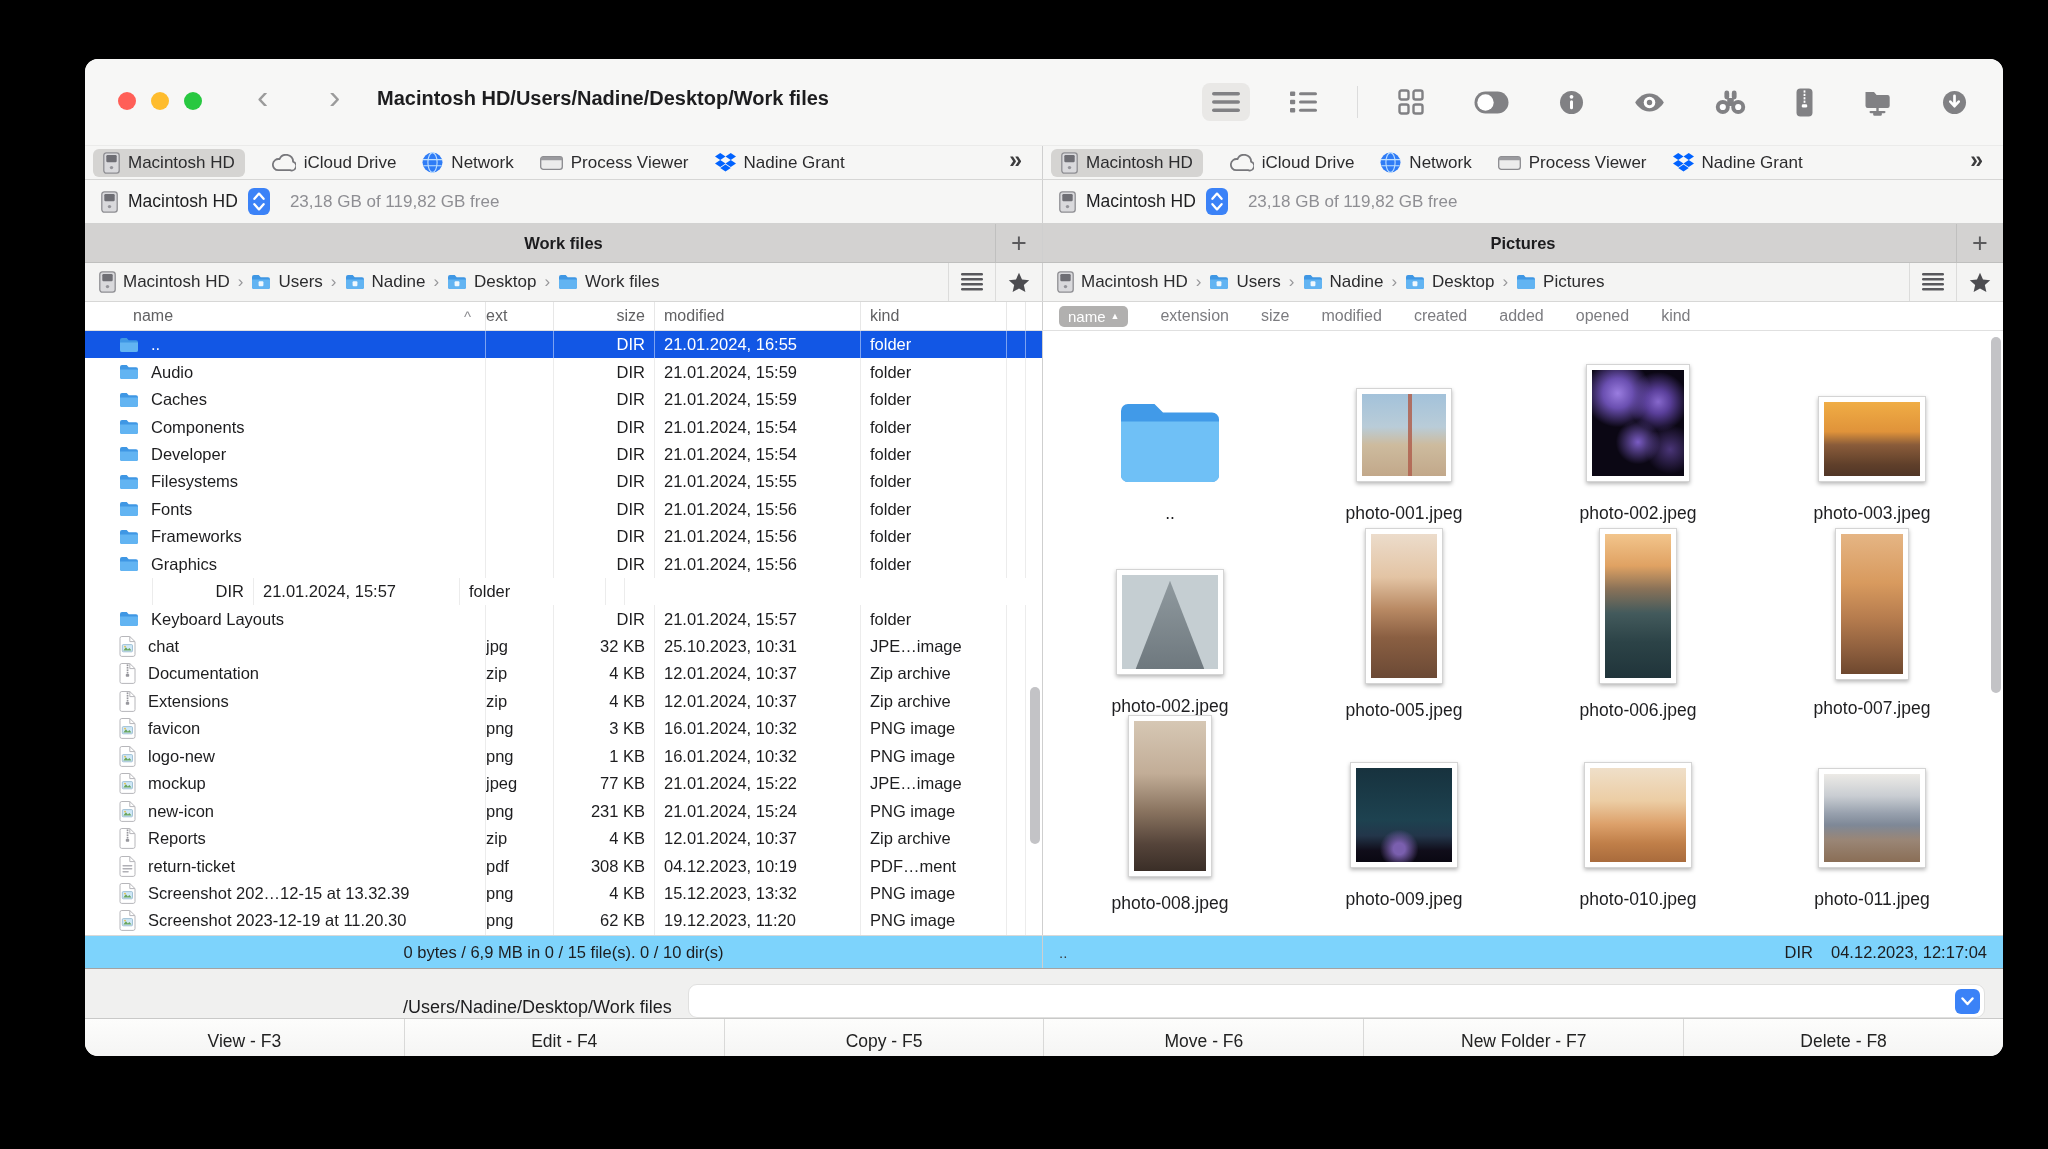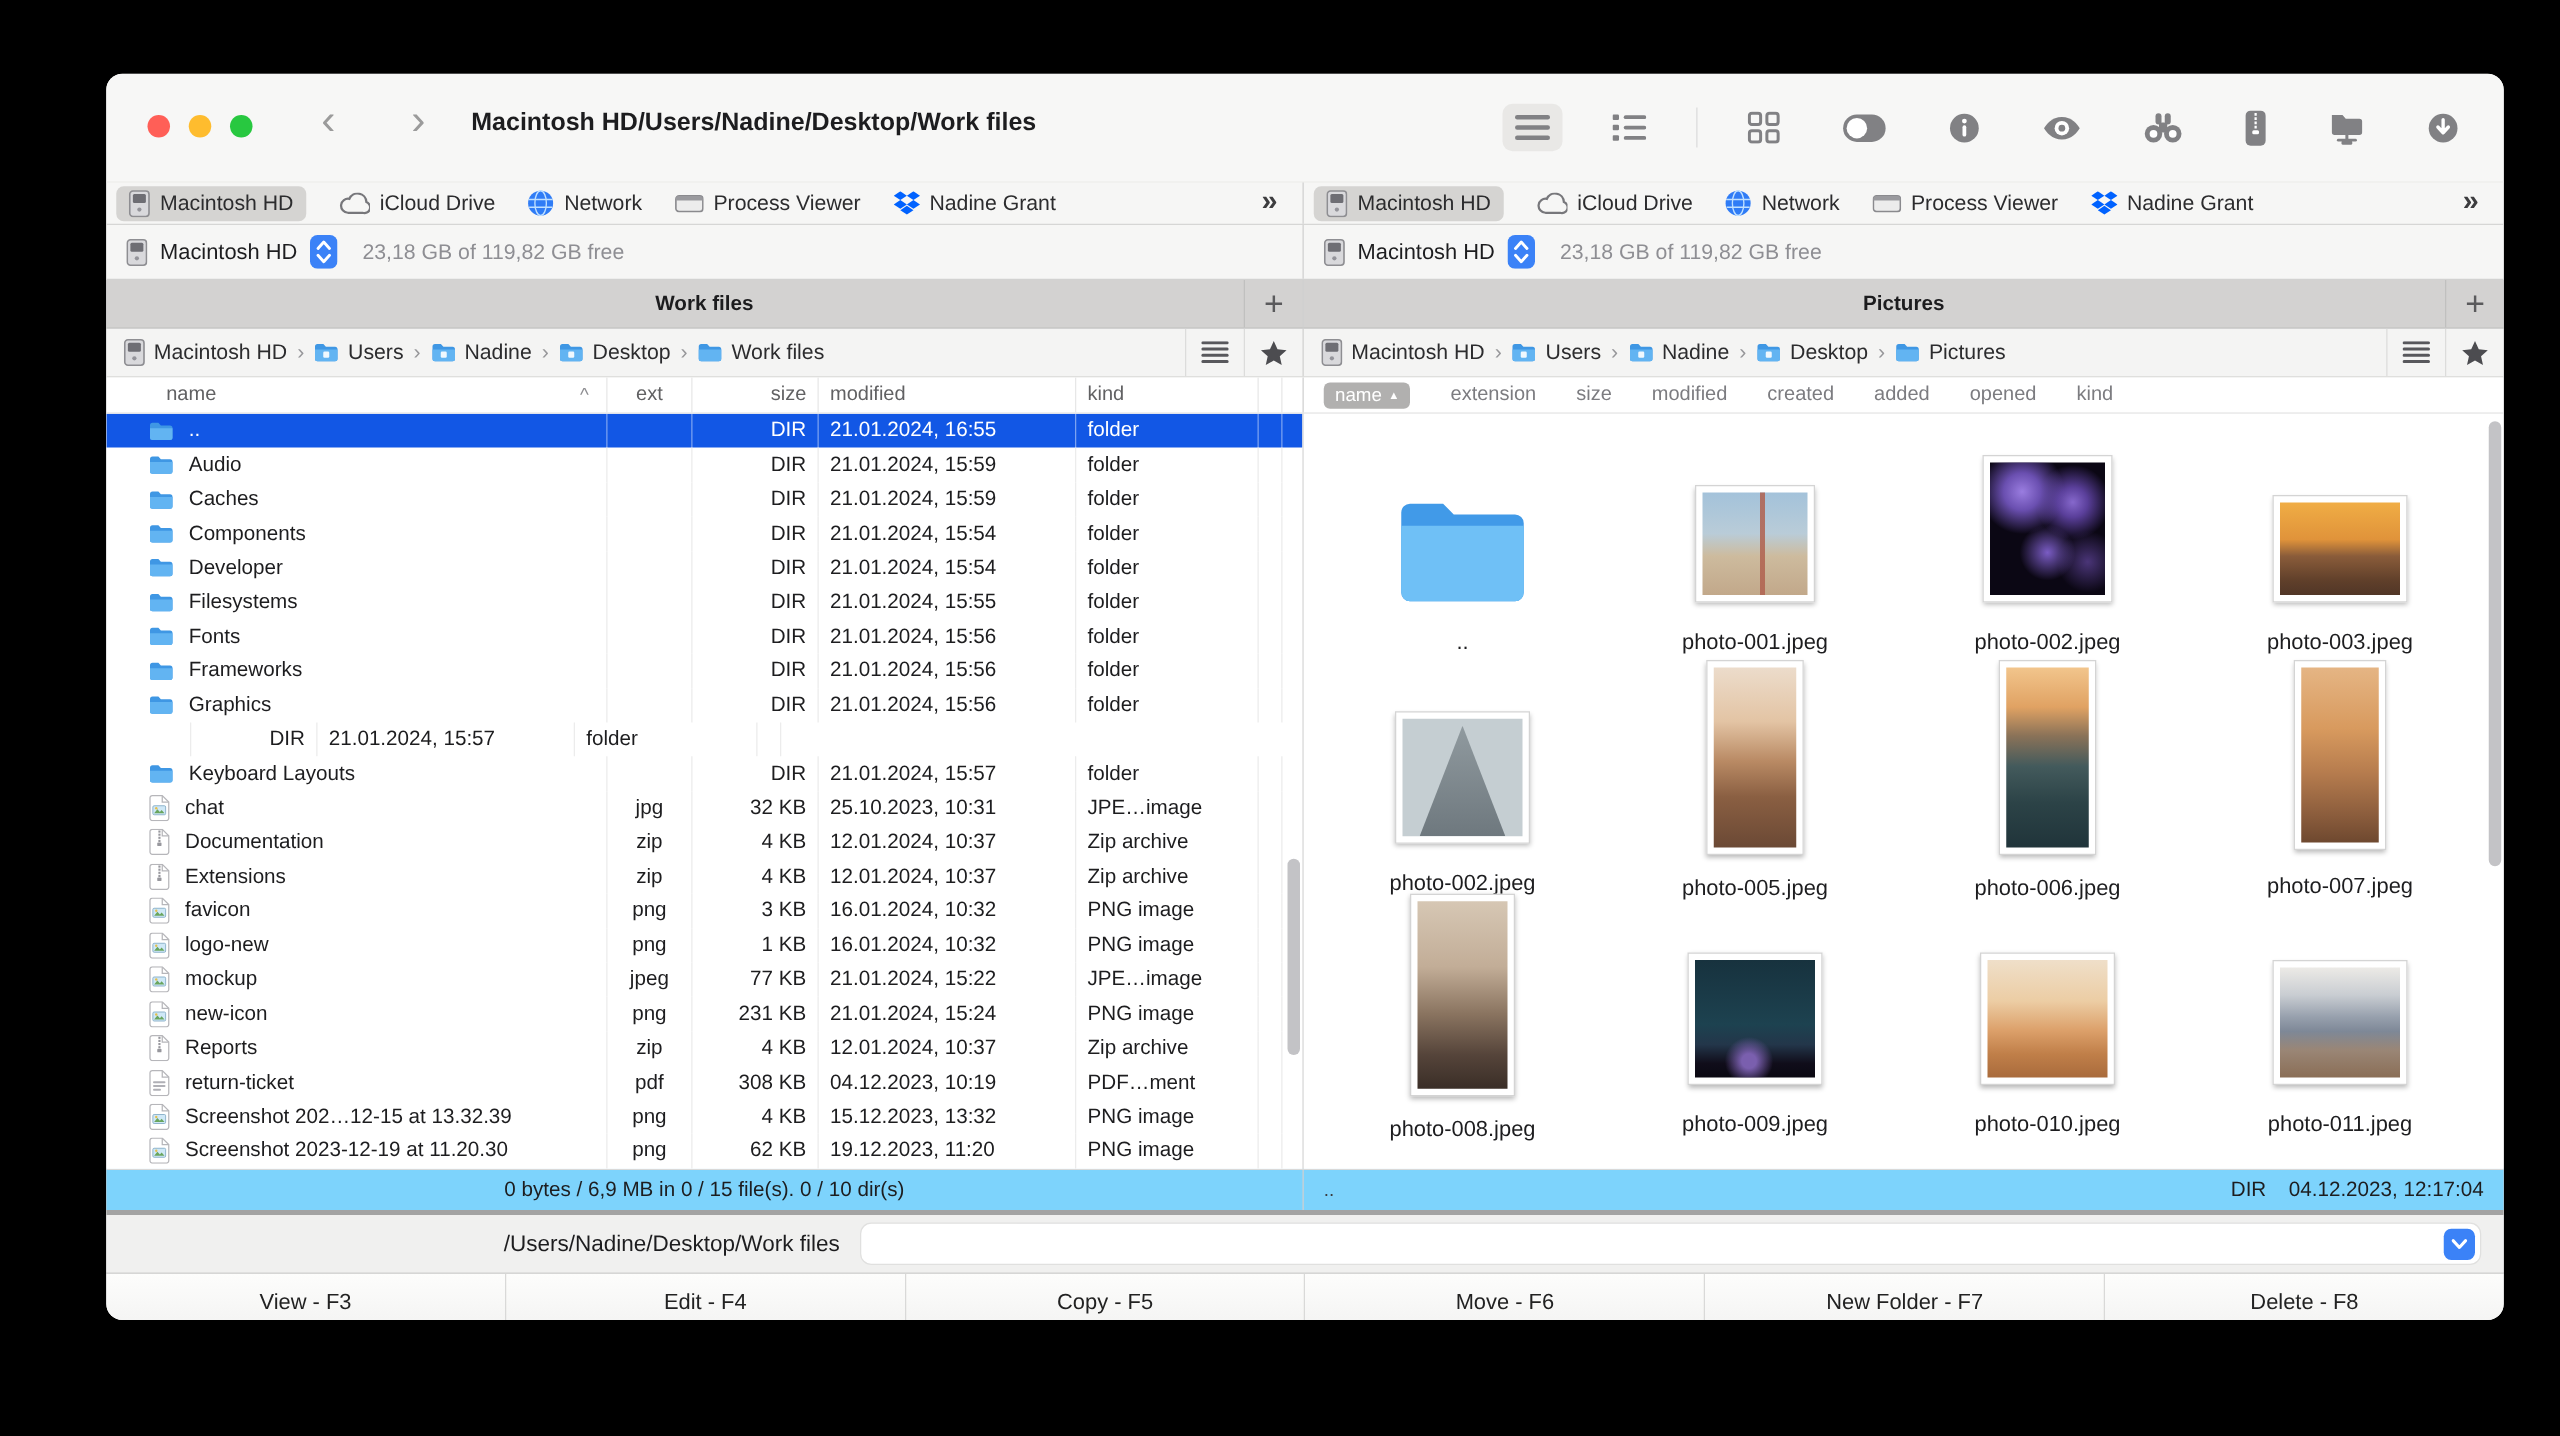--- a/index.html
+++ b/index.html
@@ -51,21 +51,21 @@
   .hcell{display:flex;align-items:center;box-sizing:border-box;border-right:1px solid #e7e7e7;height:100%;}
   .rheads{display:flex;align-items:center;gap:32px;padding-left:16px;height:100%;font-size:16px;color:#7c7c80;}
   .rpill{background:#b1b0af;color:#fff;border-radius:5px;padding:2px 9px;font-size:15px;display:flex;align-items:center;gap:5px;}
   .rpill .tri{font-size:9px;}
   
   .mainband{height:604px;}
   .tablewrap{position:relative;height:100%;overflow:hidden;background:#fff;}
   .trow{display:flex;height:27.45px;align-items:stretch;font-size:16.5px;color:#1d1d1f;}
   .cell{display:flex;align-items:center;box-sizing:border-box;border-right:1px solid #ececec;overflow:hidden;white-space:nowrap;}
   .c-name{width:401px;}
-  .c-ext{width:68px;justify-content:center;}
+  .c-ext{width:68px;justify-content:flex-start;}
   .c-size{width:101px;justify-content:flex-end;padding-right:9px;}
   .c-mod{width:206px;padding-left:9px;}
   .c-kind{width:146px;padding-left:9px;}
   .c-fill{width:19px;}
   .c-bar{width:16px;border-right:none;}
   .fic{margin-left:34px;margin-right:12px;display:flex;align-items:center;flex:none;}
   .hc-name-label{padding-left:48px;}
   .hc-caret{margin-left:auto;margin-right:14px;color:#8e8e92;font-size:15px;}
   .trow.selected{background:#1257e5;color:#fff;}
   .trow.selected .cell{border-right-color:rgba(255,255,255,.45);}
@@ -91,21 +91,21 @@
   .t8{width:72px;height:150px;background:linear-gradient(180deg,#d6c7b4 0%,#c2ad97 35%,#8a7460 60%,#55443a 82%,#3a2e27 100%);}
   .t9{width:96px;height:94px;background:radial-gradient(circle at 45% 86%,#7a5fae 0 6%,rgba(0,0,0,0) 20%),linear-gradient(180deg,#17323e 0%,#1d4250 55%,#23364a 72%,#100d1a 88%,#0a0812 100%);}
   .t10{width:96px;height:94px;background:linear-gradient(180deg,#efdfc9 0%,#eccda4 35%,#dca06a 60%,#c07f49 80%,#a96b3c 100%);}
   .t11{width:96px;height:88px;background:linear-gradient(180deg,#eceae6 0%,#c9cdd2 25%,#97a0ad 45%,#7e8897 58%,#9a8676 75%,#8a6e56 100%);}
   
   .statusband{height:32px;background:#7dd3fc;border-top:1px solid #d9d9d8;}
   .status-l{display:flex;align-items:center;justify-content:center;height:100%;font-size:16.5px;color:#1d1d1f;}
   .status-r{display:flex;align-items:center;height:100%;font-size:16.5px;color:#1d1d1f;padding:0 16px;box-sizing:border-box;}
   .status-r .dots{font-size:15px;color:#3a3a3c;}
   .status-r .right{margin-left:auto;display:flex;gap:18px;}
-  .cmdband{height:50px;background:#f0f0ef;border-top:4px solid #a3a3a3;display:flex;align-items:center;padding:0 18px;flex:none;box-sizing:border-box;}
+  .cmdband{height:50px;background:#f0f0ef;border-top:1px solid #a3a3a3;display:flex;align-items:flex-end;padding:0 18px;flex:none;box-sizing:border-box;}
   .cmdpath{margin-left:300px;font-size:18px;color:#1d1d1f;white-space:nowrap;}
   .cmdinputwrap{flex:1;height:32px;background:#fff;border:1px solid #e0e0df;border-radius:9px;margin-left:16px;position:relative;display:flex;align-items:center;}
   .cmdinput{border:none;outline:none;background:transparent;flex:1;height:100%;font-size:16px;padding:0 40px 0 12px;font-family:"Liberation Sans",sans-serif;}
   .cmdhist{position:absolute;right:4px;top:4px;width:25px;height:25px;background:#3b82f7;border-radius:6px;display:flex;align-items:center;justify-content:center;}
   .fnband{height:45px;background:linear-gradient(180deg,#fdfdfc,#f3f3f2);border-top:1px solid #c9c9c8;display:flex;flex:none;}
   .fnbtn{flex:1;display:flex;align-items:center;justify-content:center;font-size:17.5px;color:#222;border-left:1px solid #d9d9d8;}
   .fnbtn:first-child{border-left:none;}
 </style>
 </head>
 <body>

